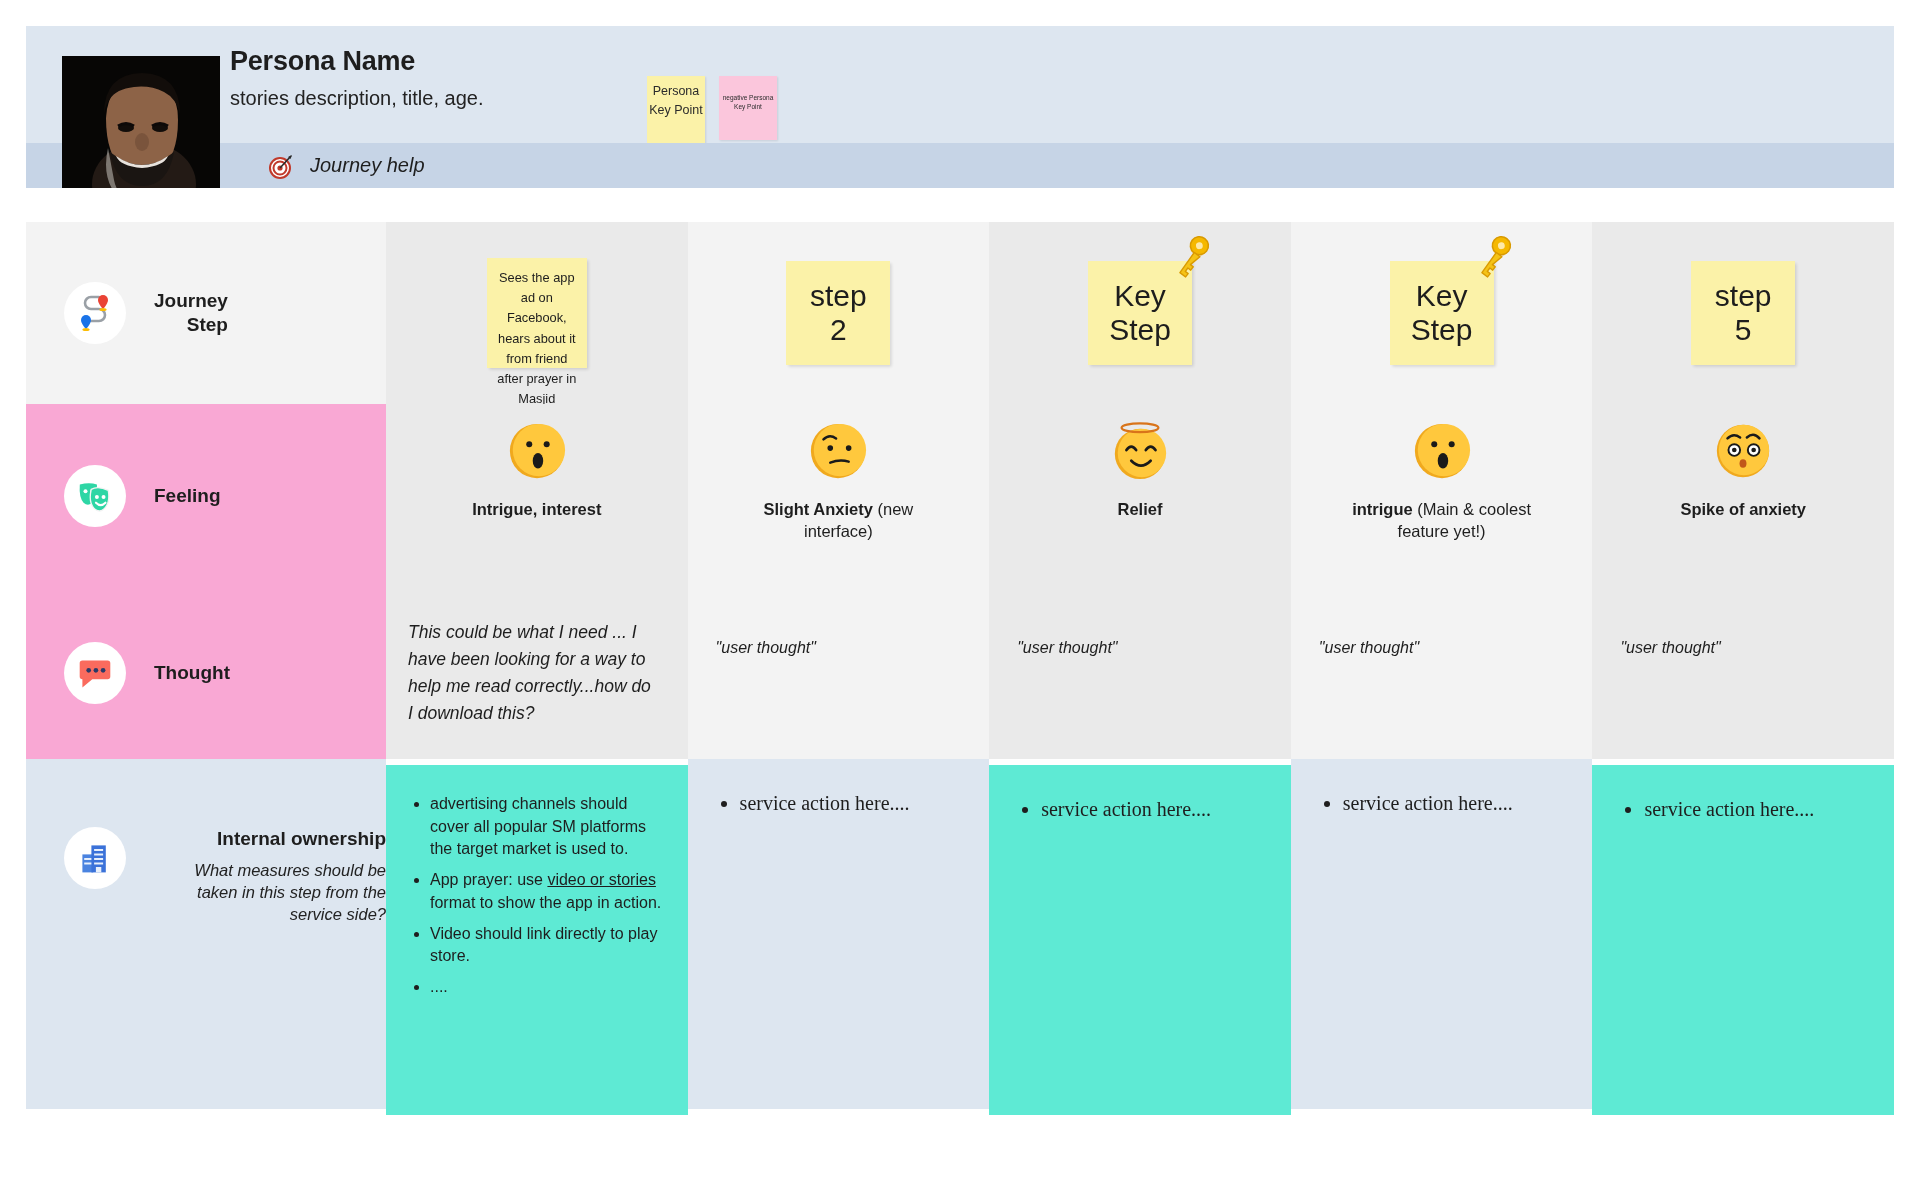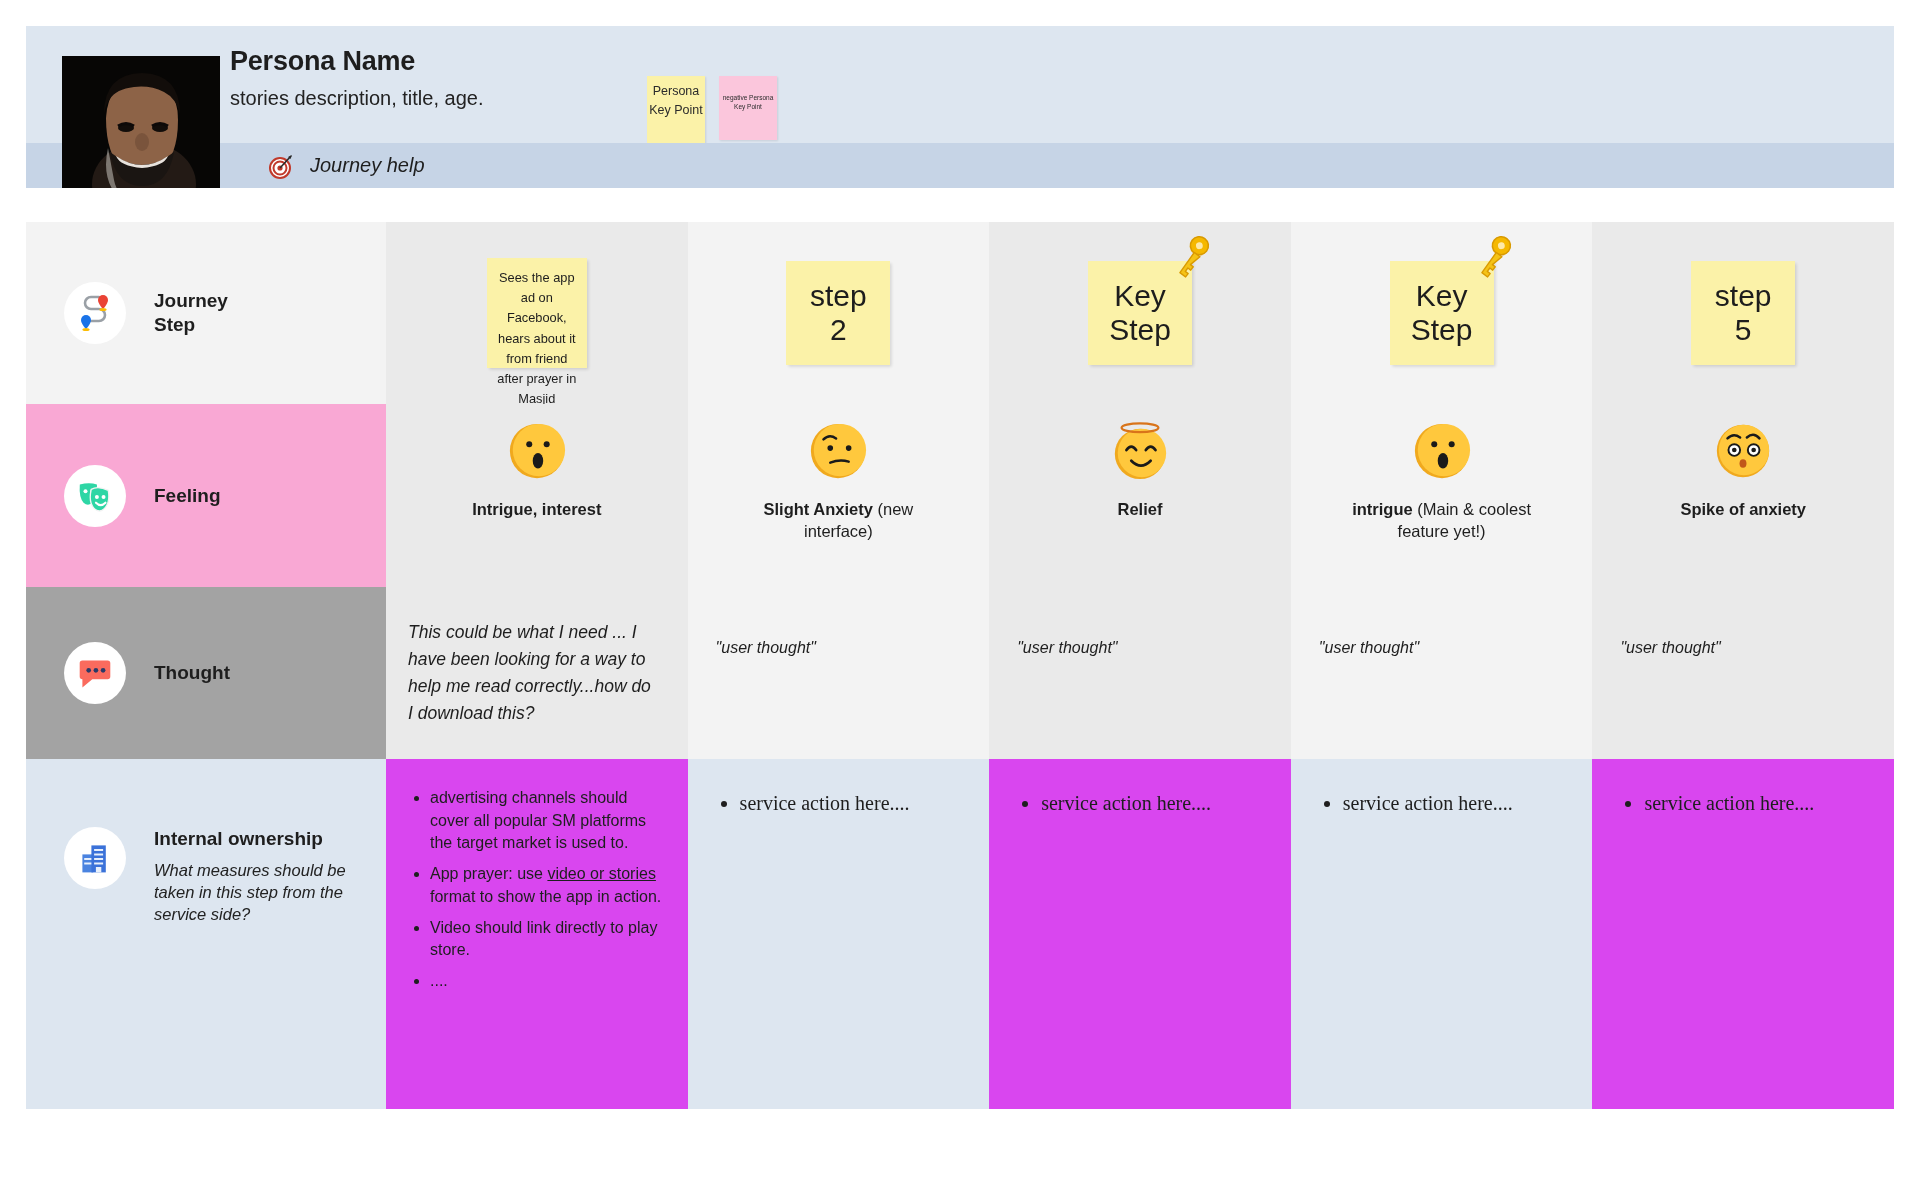--- a/index.html
+++ b/index.html
@@ -72,21 +72,21 @@
   .cell { position: relative; }
 
   .lbl-cell {
     display: flex; align-items: center; padding-left: 38px;
   }
   .lbl-icon {
     width: 62px; height: 62px; border-radius: 50%;
     background: #fff; display: flex; align-items: center; justify-content: center;
     flex: none;
   }
-  .lbl-text { margin-left: 28px; }
+  .lbl-text { margin-left: 28px; text-align: right; }
   .lbl-title { font-size: 19px; font-weight: bold; color: #1e1e1e; line-height: 1.25; }
   .lbl-sub { font-size: 16.5px; font-style: italic; color: #222; line-height: 1.35; margin-top: 8px; }
 
   
   .r1 .cell { height: 182px; background: #f3f3f3; }
   .r1 .c-odd { background: #eaeaea; }
   .r1 .lbl-cell { background: #f3f3f3; }
 
   .step-wrap {
     position: absolute; inset: 0;
@@ -134,32 +134,32 @@
   .emoji-svg { width: 62px; height: 62px; }
   .feel-label {
     margin-top: 16px; font-size: 16.5px; text-align: center;
     color: #1e1e1e; line-height: 1.35; max-width: 215px;
   }
   .feel-label b { font-weight: bold; }
 
   
   .r3 .cell { height: 172px; background: #f3f3f3; }
   .r3 .c-odd { background: #eaeaea; }
-  .r3 .lbl-cell { background: #a3a3a3; }
+  .r3 .lbl-cell { background: #f9a8d4; }
   .thought-long {
     padding: 32px 30px 0 22px; font-size: 17.5px; font-style: italic;
     color: #1e1e1e; line-height: 1.55;
   }
   .thought-short {
     padding: 52px 0 0 28px; font-size: 16px; font-style: italic; color: #1e1e1e;
   }
 
   
   .r4 .cell { height: 350px; background: #dde6f0; }
-  .r4 .c-odd { background: #d946ef; }
+  .r4 .c-odd { background: #5eead4; margin-top: 6px; }
   .r4 .lbl-cell { background: #dde6f0; align-items: flex-start; padding-top: 68px; }
   .own-list { padding: 28px 26px 0 26px; }
   .own-list li {
     font-size: 16px; color: #1e1e1e; line-height: 1.42;
     margin-bottom: 8px; margin-left: 18px;
   }
   .own-list li u { text-decoration: underline; }
   .own-short { padding: 30px 0 0 34px; }
   .own-short li { font-size: 20px; color: #1e1e1e; margin-left: 18px; font-family: Liberation Serif, serif; }
 </style>

